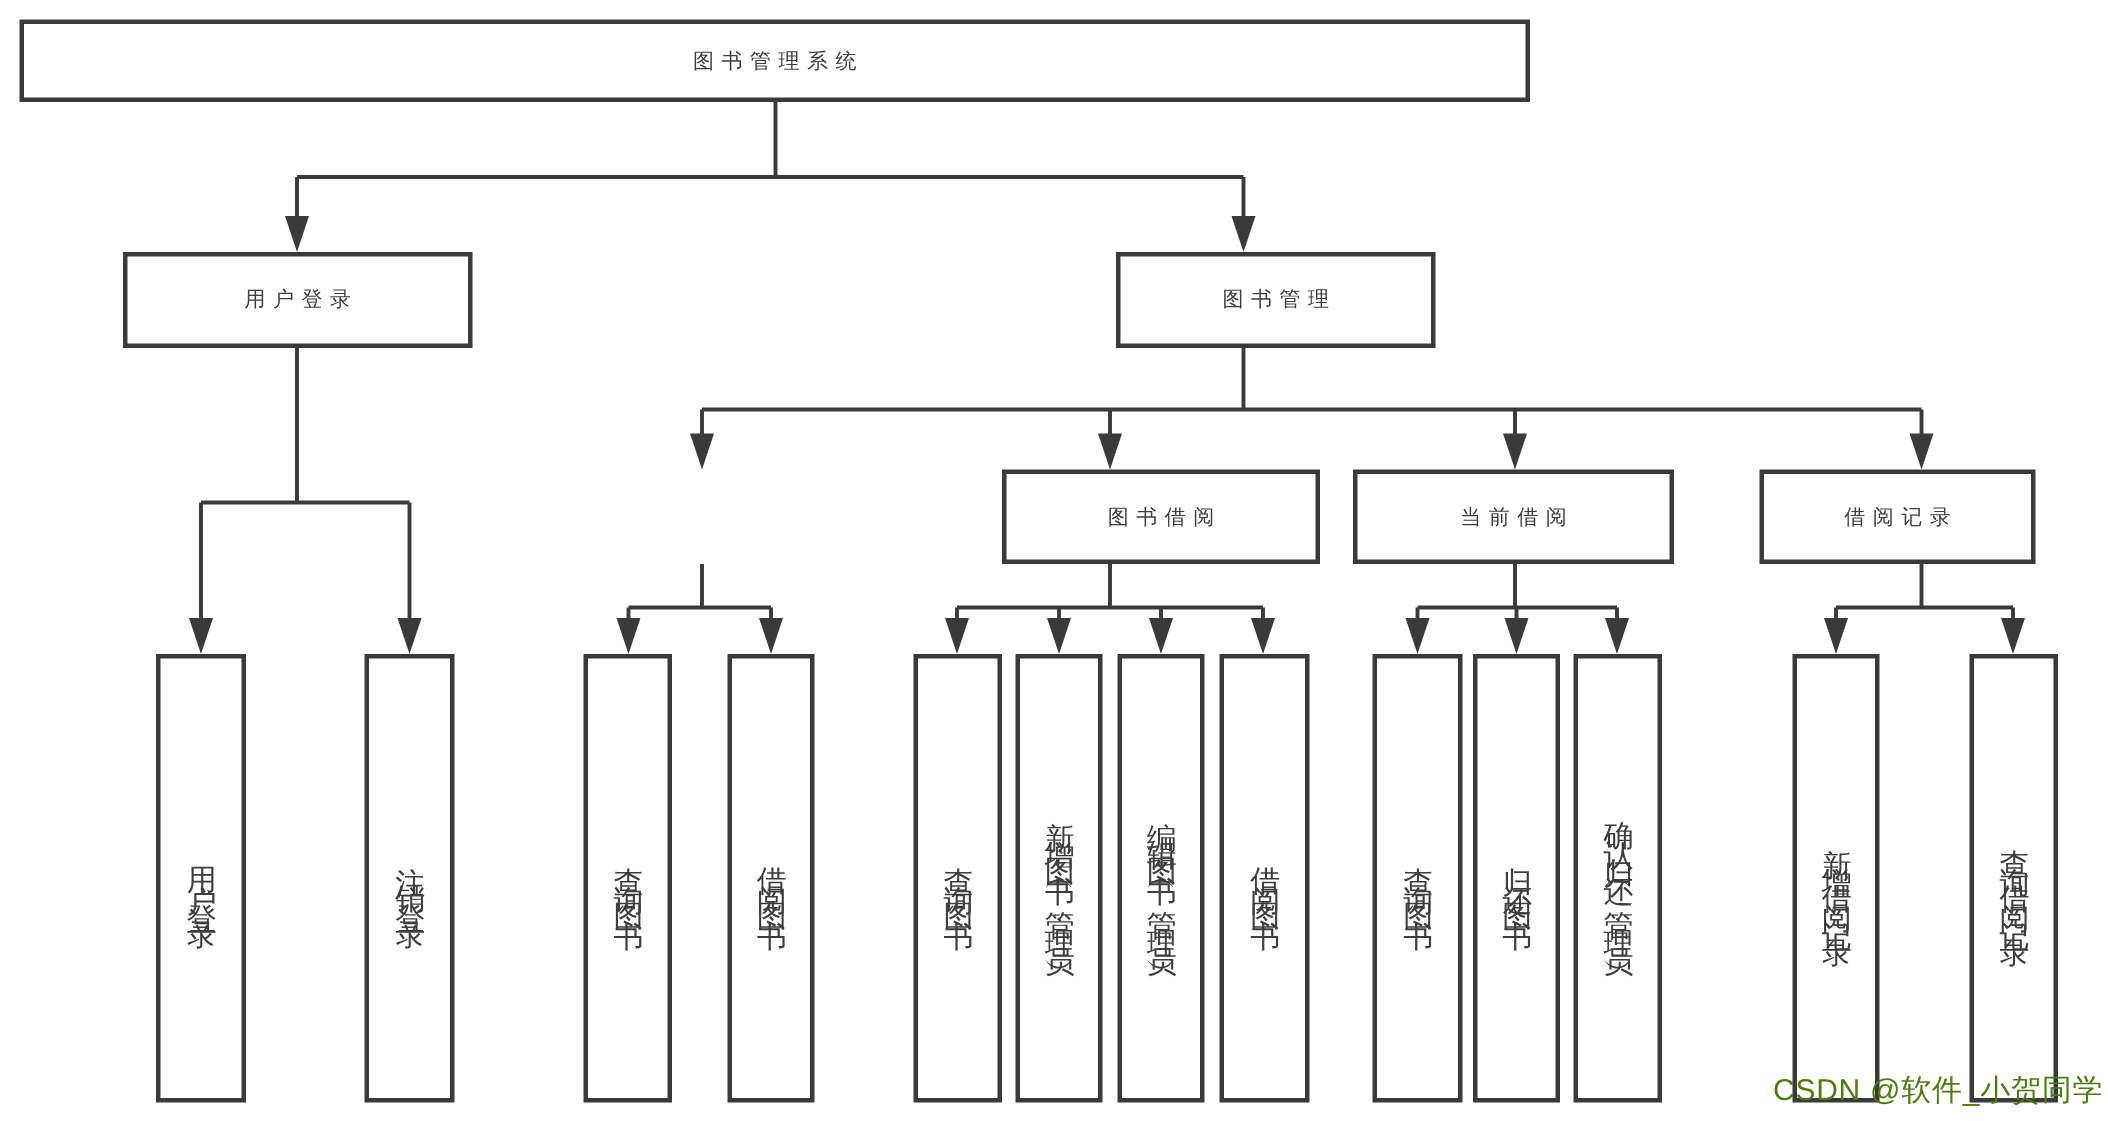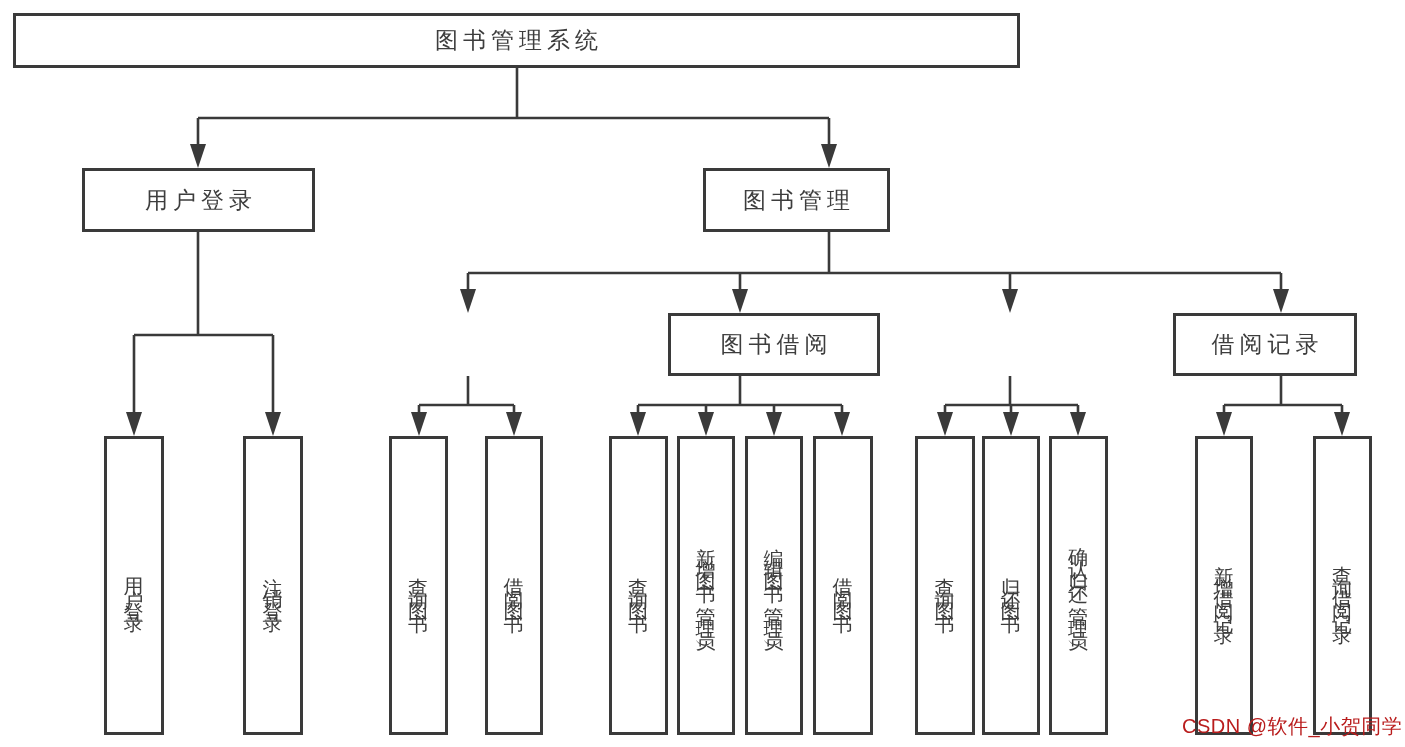--- a/index.html
+++ b/index.html
@@ -13,42 +13,42 @@
   #connectors{position:absolute;left:0;top:0;z-index:1;}
   .hbox{
     position:absolute;
     box-sizing:border-box;
     border:3px solid #3a3a3a;
     background:#ffffff;
     display:flex;align-items:center;justify-content:center;
     z-index:2;
   }
   .hbox .lbl{
-    font-size:23px;color:#3d3d3d;letter-spacing:5px;text-indent:5px;
+    font-size:14px;color:#3d3d3d;letter-spacing:5px;text-indent:5px;
     white-space:nowrap;
   }
   .vleaf{
     position:absolute;
     box-sizing:border-box;
     border:3px solid #3a3a3a;
     background:#ffffff;
     display:flex;align-items:center;justify-content:center;
     top:436px;height:299px;
     z-index:2;
   }
   .vleaf .vlbl{
     writing-mode:vertical-rl;
     text-orientation:mixed;
     font-size:20px;color:#3d3d3d;
     letter-spacing:12px;line-height:1;
     white-space:nowrap;
   }
   #watermark{
     position:absolute;left:1182px;top:713px;
-    font-size:20px;color:#b91c1c;letter-spacing:0.5px;
+    font-size:20px;color:#4d7c0f;letter-spacing:0.5px;
     z-index:5;white-space:nowrap;
   }
 </style>
 </head>
 <body>
 
 <div id="canvas">
 
   <svg id="connectors" width="1405" height="747" viewBox="0 0 1405 747">
     <g stroke="#3a3a3a" stroke-width="2.6" fill="none">
@@ -90,26 +90,29 @@
     </g>
   </svg>
 
   <div class="hbox" style="left:13px;top:13px;width:1007px;height:55px;">
     <span class="lbl">图书管理系统</span>
   </div>
 
   <div class="hbox" style="left:82px;top:168px;width:233px;height:64px;">
     <span class="lbl">用户登录</span>
   </div>
-  <div class="hbox" style="left:703px;top:168px;width:187px;height:64px;">
+  <div class="hbox" style="left:744px;top:168px;width:213px;height:64px;">
     <span class="lbl">图书管理</span>
   </div>
 
   <div class="hbox" style="left:668px;top:313px;width:212px;height:63px;">
     <span class="lbl">图书借阅</span>
+  </div>
+  <div class="hbox" style="left:902px;top:313px;width:214px;height:63px;">
+    <span class="lbl">当前借阅</span>
   </div>
   <div class="hbox" style="left:1173px;top:313px;width:184px;height:63px;">
     <span class="lbl">借阅记录</span>
   </div>
 
   <div class="vleaf" style="left:104px;width:60px;">
     <span class="vlbl">用户登录</span>
   </div>
   <div class="vleaf" style="left:243px;width:60px;">
     <span class="vlbl">注销登录</span>

